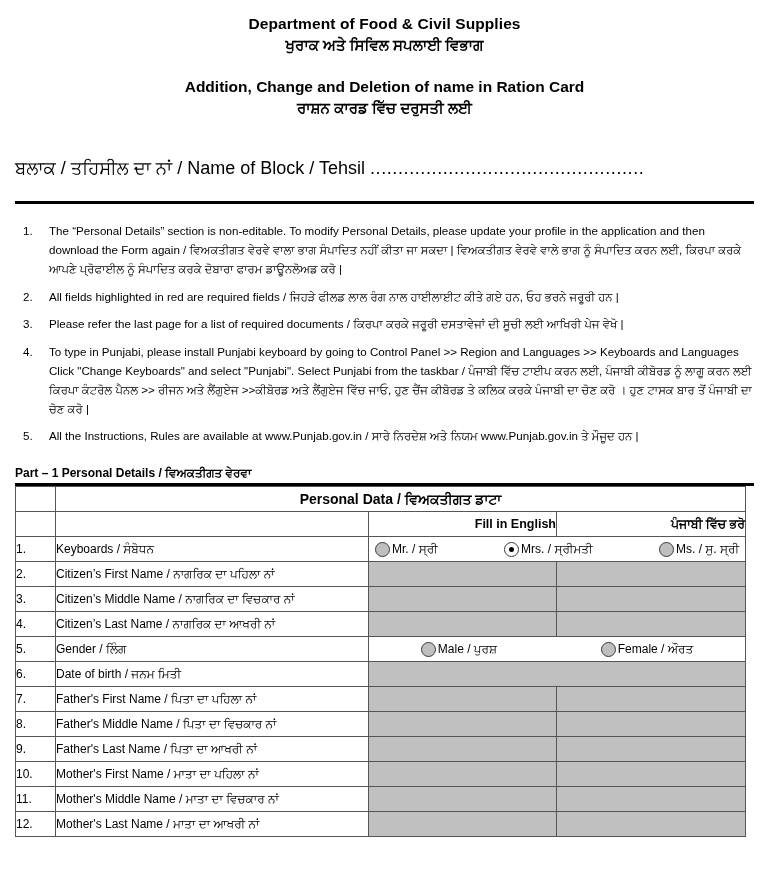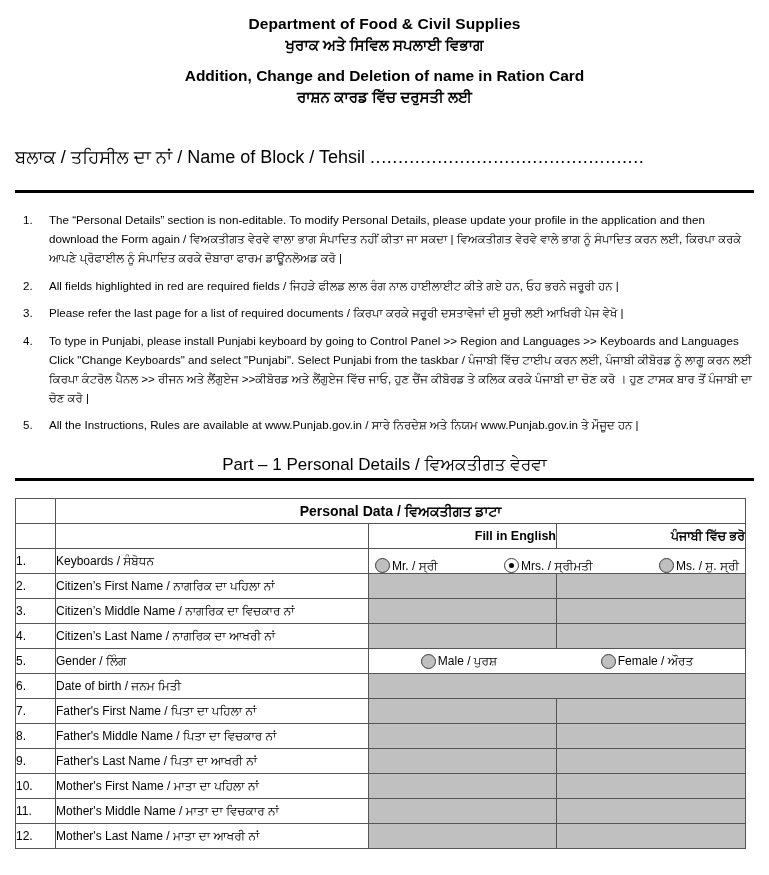--- a/index.html
+++ b/index.html
@@ -27,21 +27,21 @@
   .doc-header {
     text-align: center;
     padding-top: 14px;
   }
   .doc-header .line {
     font-weight: bold;
     line-height: 1.35;
   }
   .title-en-1 { font-size: 15.5px; letter-spacing: 0.1px; }
   .title-pa-1 { font-size: 15px; }
-  .title-en-2 { font-size: 15.5px; margin-top: 11px; }
+  .title-en-2 { font-size: 15.5px; margin-top: 22px; }
   .title-pa-2 { font-size: 15px; }
 
   
   .block-line {
     font-size: 18px;
     margin-top: 40px;
     white-space: nowrap;
   }
   .dots { letter-spacing: 0.6px; }
 
@@ -74,35 +74,33 @@
   ol.instructions li .num {
     position: absolute;
     left: 8px;
     top: 0;
     font-size: 11.6px;
   }
 
   
   .part-head-wrap { margin-top: 20px; }
   .part-head {
-    font-size: 17px;
-    font-weight: normal;
-    text-align: center;
+    font-size: 12px;
+    font-weight: bold;
   }
   .part-bar {
     height: 3px;
     background: #000000;
     margin-top: 3px;
   }
 
   
   table.personal-data {
     border-collapse: collapse;
     width: 730px;
-    margin-top: 17px;
     table-layout: fixed;
     font-size: 12px;
   }
   table.personal-data td {
     border: 1px solid #555555;
     padding: 0;
     vertical-align: middle;
     height: 24px;
   }
   .col-num   { width: 40px; }
@@ -176,21 +174,21 @@
     position: absolute;
     left: 50%;
     top: 50%;
     width: 5px;
     height: 5px;
     margin-left: -2.5px;
     margin-top: -2.5px;
     border-radius: 50%;
     background: #000000;
   }
-  .salutation-row { justify-content: space-between; padding: 0 6px; align-items: flex-end; }
+  .salutation-row { justify-content: space-between; padding: 0 6px; }
   .gender-row { justify-content: space-around; }
 </style>
 </head>
 <body>
 
 <div class="page">
 
   <div class="doc-header">
     <div class="line title-en-1">Department of Food &amp; Civil Supplies</div>
     <div class="line title-pa-1">ਖੁਰਾਕ ਅਤੇ ਸਿਵਿਲ ਸਪਲਾਈ ਵਿਭਾਗ</div>

